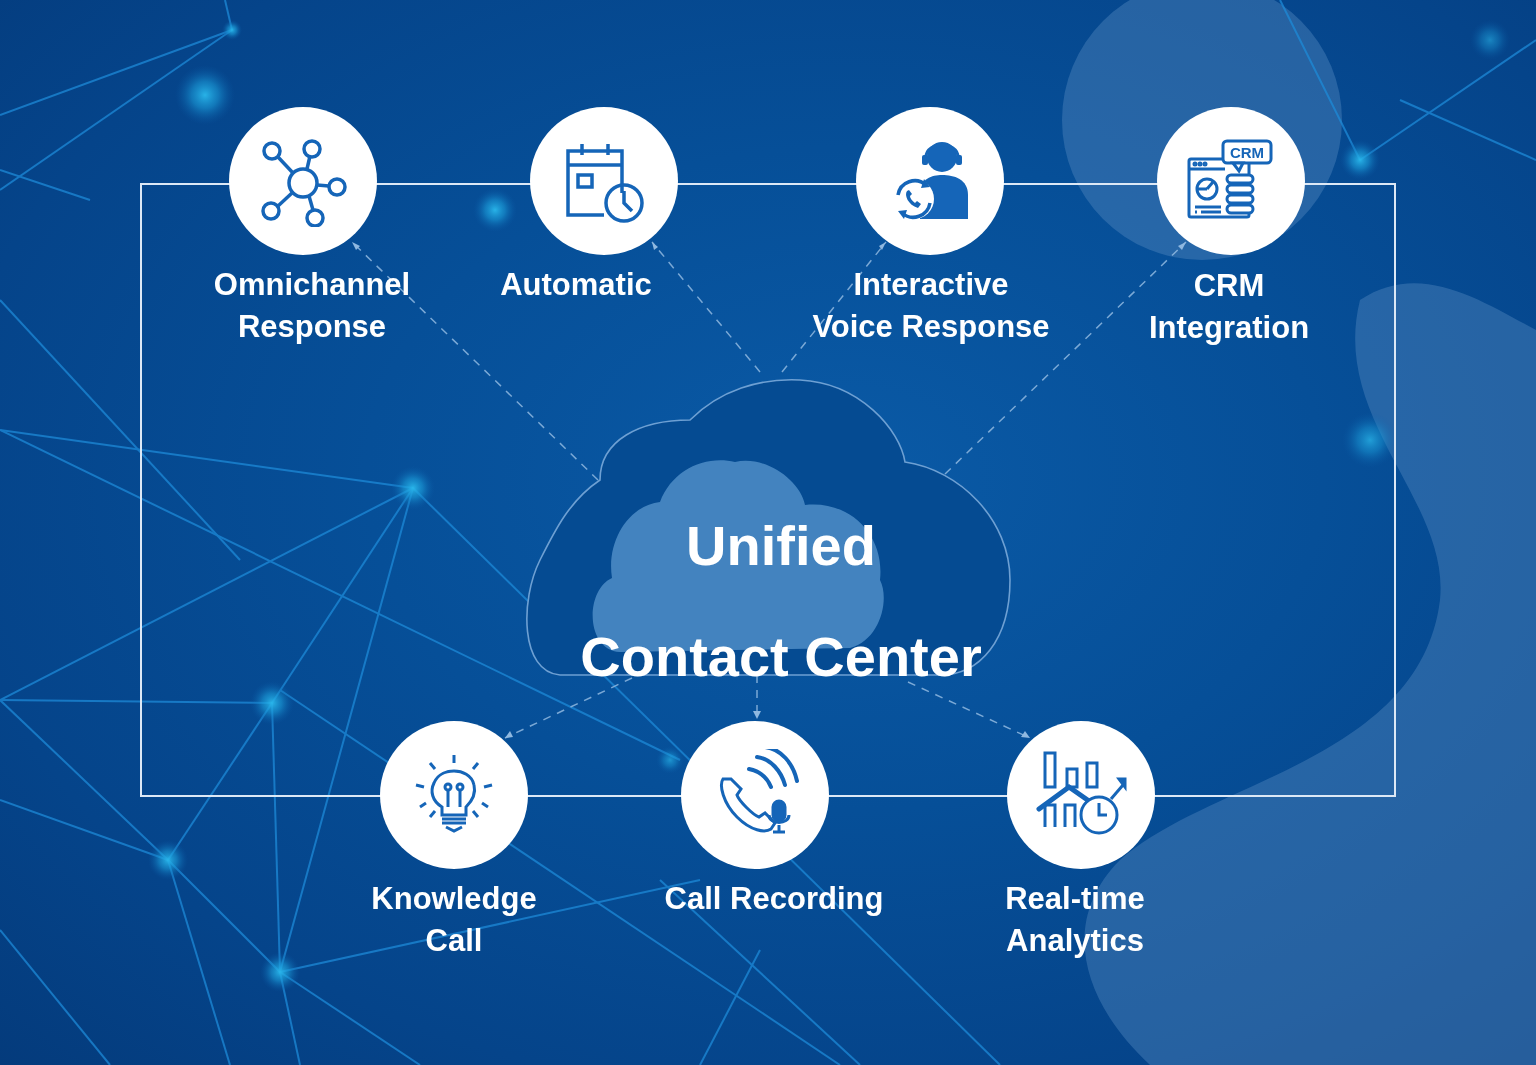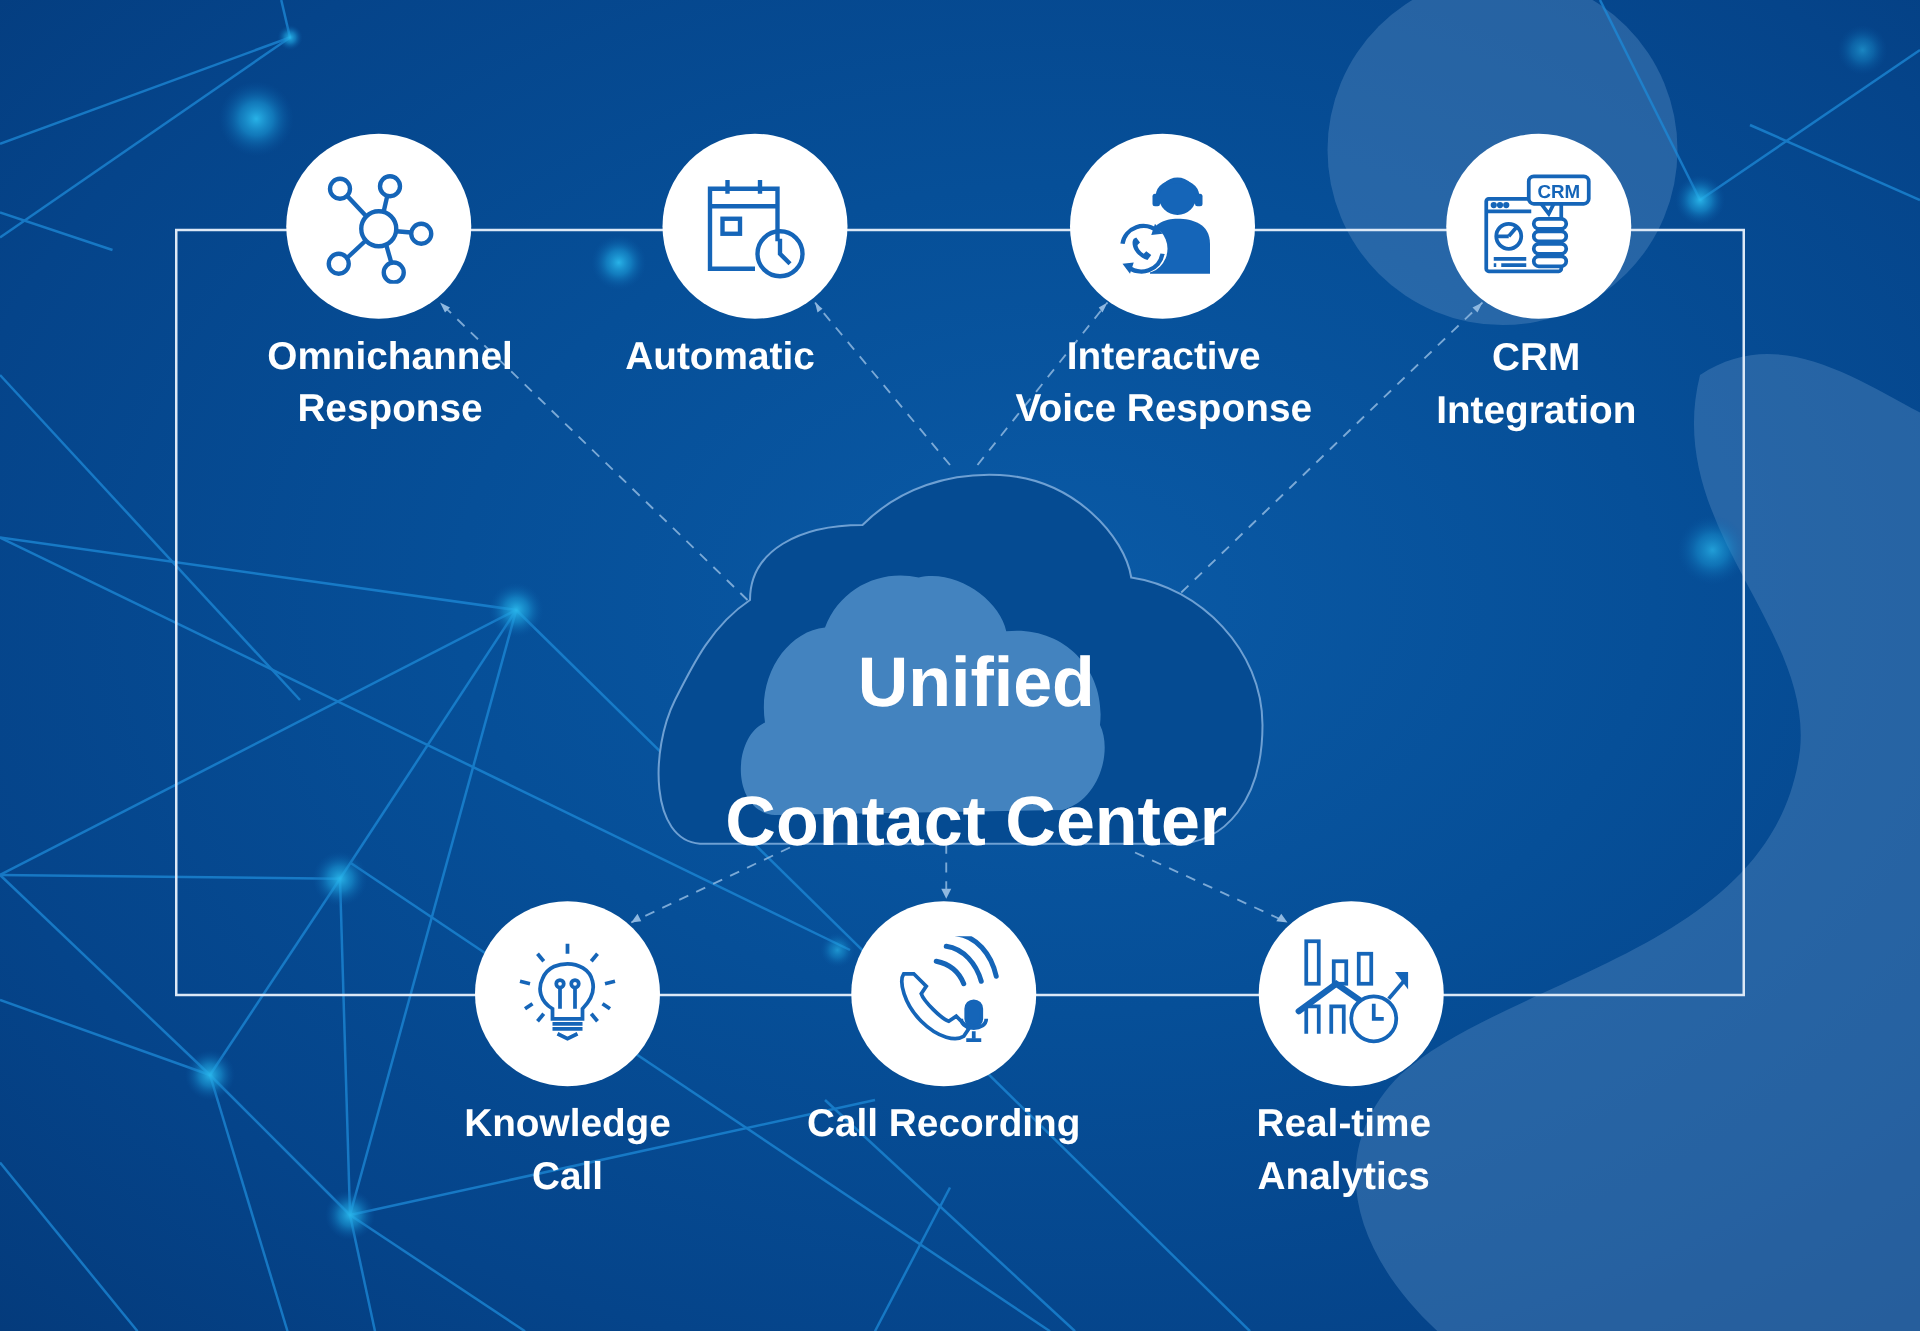--- a/index.html
+++ b/index.html
@@ -243,19 +243,19 @@
     <polyline points="64,54 64,66 72,66"></polyline>
     <line x1="76" y1="50" x2="88" y2="36"></line>
     <polygon points="84,30 90,30 90,38" fill="#1565b8"></polygon>
   </svg>
 </div>
 
 <div class="label" style="left:304px; top:878px;">
   <span>Knowledge</span>
     <span>Call</span>
 </div>
-<div class="label" style="left:605px; top:878px;">
+<div class="label" style="left:624px; top:878px;">
   <span>Call Recording</span>
 </div>
 <div class="label" style="left:925px; top:878px;">
   <span>Real-time</span>
     <span>Analytics</span>
 </div>
 
 </body></html>

